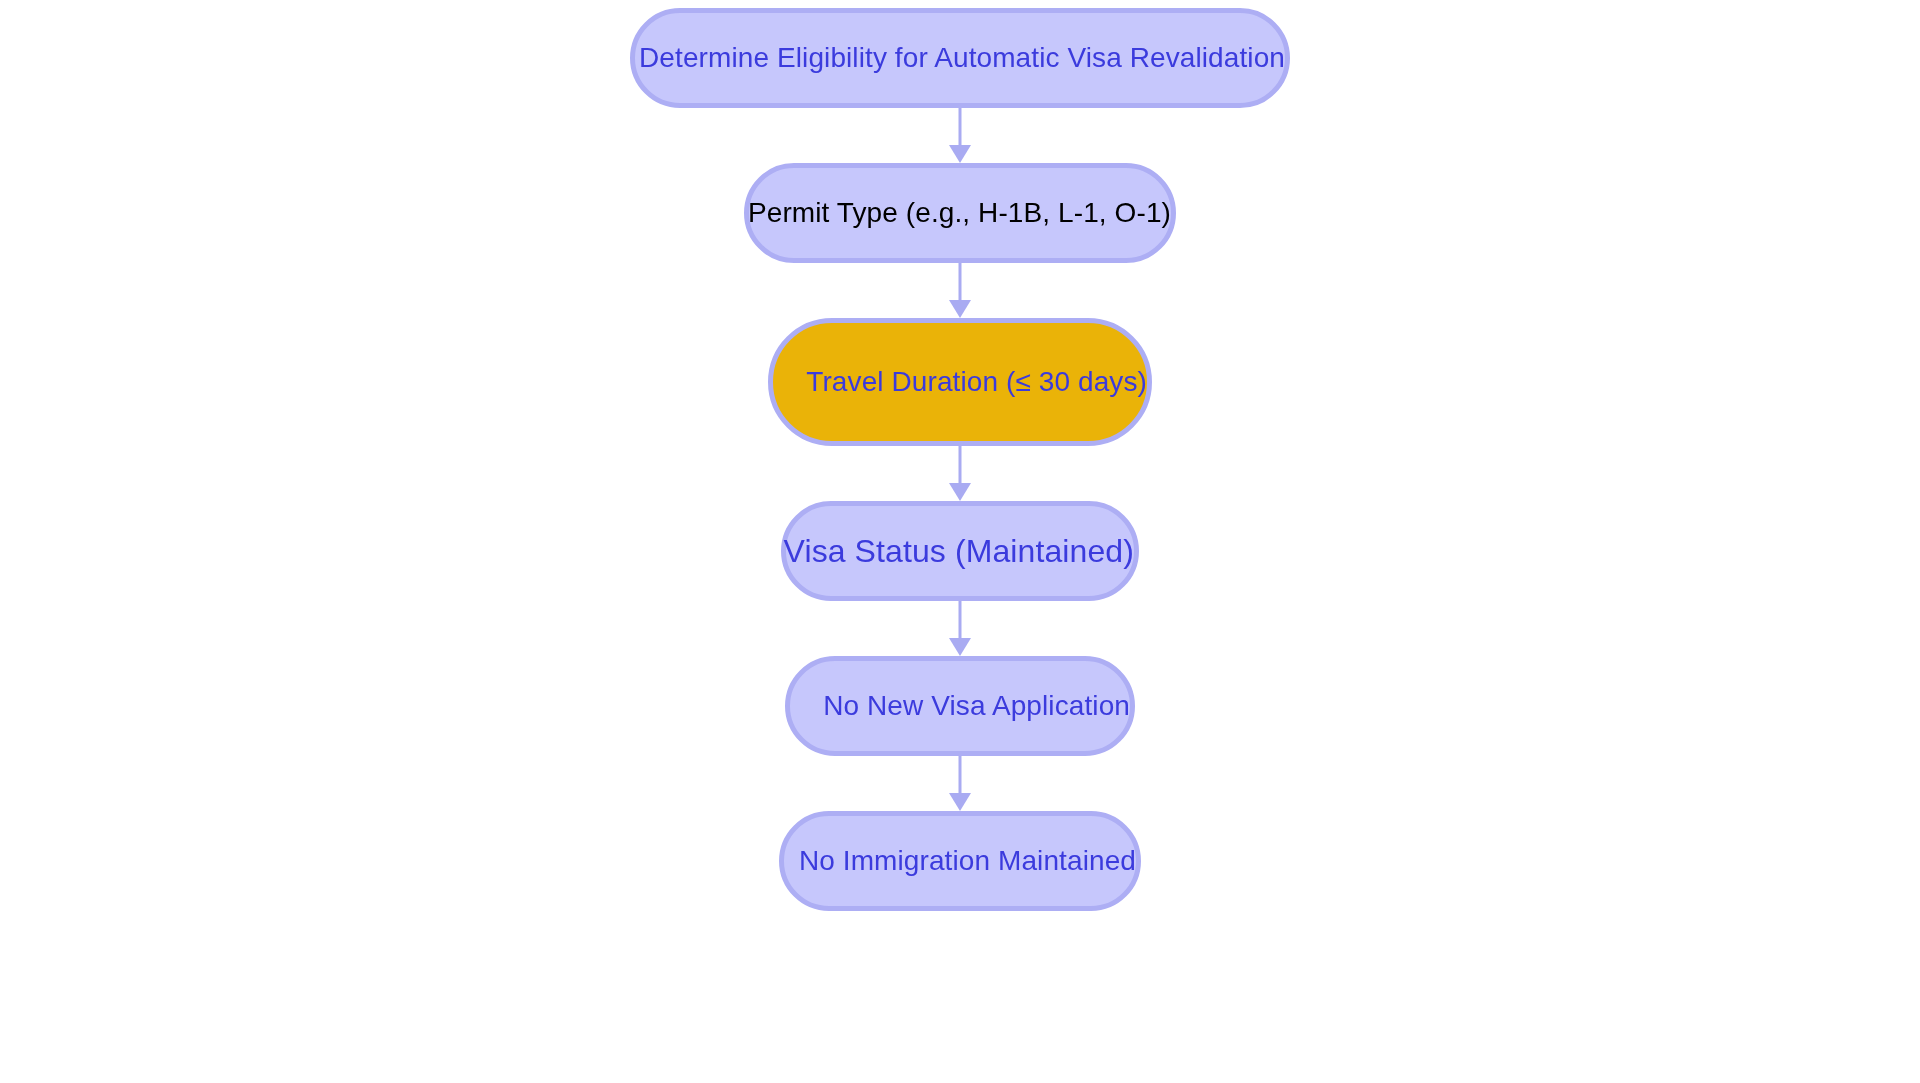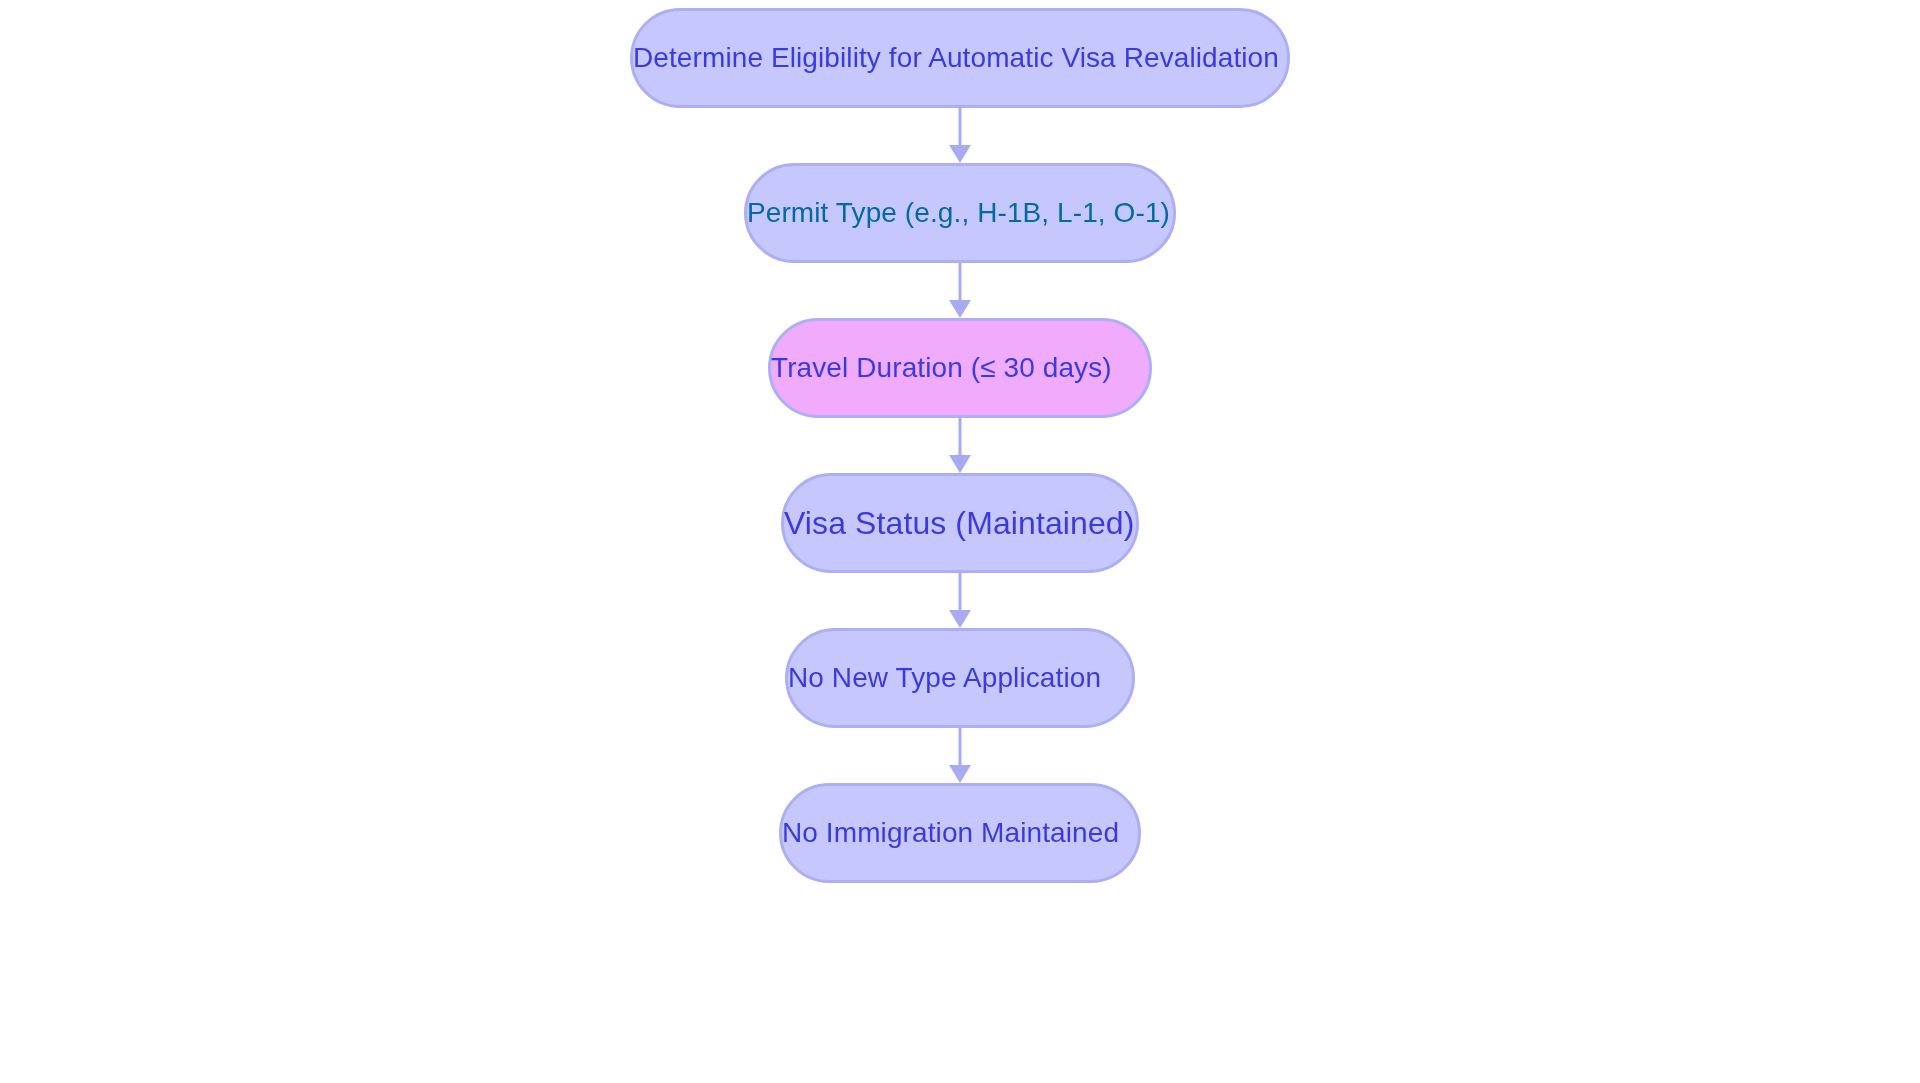--- a/index.html
+++ b/index.html
@@ -29,23 +29,23 @@
     display: flex;
     flex-direction: column;
     align-items: center;
     justify-content: flex-start;
   }
 
   .flow-node {
     box-sizing: border-box;
     display: flex;
     align-items: center;
-    justify-content: flex-start;
+    justify-content: flex-end;
     background: #c6c7fc;
-    border: 3px solid #c2410c;
+    border: 5px solid #c2410c;
     border-radius: 9999px;
     color: #3b3bdd;
     white-space: nowrap;
     letter-spacing: 0.1px;
   }
 
   .flow-node .node-label {
     display: block;
     line-height: 1;
     text-align: center;
@@ -89,49 +89,49 @@
 
     <div class="flow-node" id="n1" style="width: 660px; height: 100px; font-size: 28px; background: rgb(198, 199, 252); border-color: rgb(173, 174, 244); color: rgb(59, 59, 221);">
       <span class="node-label">Determine Eligibility for Automatic Visa Revalidation</span>
     </div>
 
     <div class="flow-connector" id="c1" style="height: 55px;">
       <span class="stem" style="height: 39px; background: rgb(169, 171, 242);"></span>
       <span class="head" style="top: 37px; border-top-color: rgb(169, 171, 242);"></span>
     </div>
 
-    <div class="flow-node" id="n2" style="width: 432px; height: 100px; font-size: 28px; background: rgb(198, 199, 252); border-color: rgb(173, 174, 244); color: #0369a1;">
+    <div class="flow-node" id="n2" style="width: 432px; height: 100px; font-size: 28px; background: rgb(198, 199, 252); border-color: rgb(173, 174, 244); color: #000000;">
       <span class="node-label">Permit Type (e.g., H-1B, L-1, O-1)</span>
     </div>
 
     <div class="flow-connector" id="c2" style="height: 55px;">
       <span class="stem" style="height: 39px; background: rgb(169, 171, 242);"></span>
       <span class="head" style="top: 37px; border-top-color: rgb(169, 171, 242);"></span>
     </div>
 
-    <div class="flow-node" id="n3" style="width: 384px; height: 100px; font-size: 28px; background: #f0abfc; border-color: rgb(173, 174, 244); color: rgb(59, 59, 221);">
+    <div class="flow-node" id="n3" style="width: 384px; height: 128px; font-size: 28px; background: #eab308; border-color: rgb(173, 174, 244); color: rgb(59, 59, 221);">
       <span class="node-label">Travel Duration (≤ 30 days)</span>
     </div>
 
     <div class="flow-connector" id="c3" style="height: 55px;">
       <span class="stem" style="height: 39px; background: rgb(169, 171, 242);"></span>
       <span class="head" style="top: 37px; border-top-color: rgb(169, 171, 242);"></span>
     </div>
 
     <div class="flow-node" id="n4" style="width: 358px; height: 100px; font-size: 32px; background: rgb(198, 199, 252); border-color: rgb(173, 174, 244); color: rgb(59, 59, 221);">
       <span class="node-label">Visa Status (Maintained)</span>
     </div>
 
     <div class="flow-connector" id="c4" style="height: 55px;">
       <span class="stem" style="height: 39px; background: rgb(169, 171, 242);"></span>
       <span class="head" style="top: 37px; border-top-color: rgb(169, 171, 242);"></span>
     </div>
 
     <div class="flow-node" id="n5" style="width: 350px; height: 100px; font-size: 28px; background: rgb(198, 199, 252); border-color: rgb(173, 174, 244); color: rgb(59, 59, 221);">
-      <span class="node-label">No New Type Application</span>
+      <span class="node-label">No New Visa Application</span>
     </div>
 
     <div class="flow-connector" id="c5" style="height: 55px;">
       <span class="stem" style="height: 39px; background: rgb(169, 171, 242);"></span>
       <span class="head" style="top: 37px; border-top-color: rgb(169, 171, 242);"></span>
     </div>
 
     <div class="flow-node" id="n6" style="width: 362px; height: 100px; font-size: 28px; background: rgb(198, 199, 252); border-color: rgb(173, 174, 244); color: rgb(59, 59, 221);">
       <span class="node-label">No Immigration Maintained</span>
     </div>

